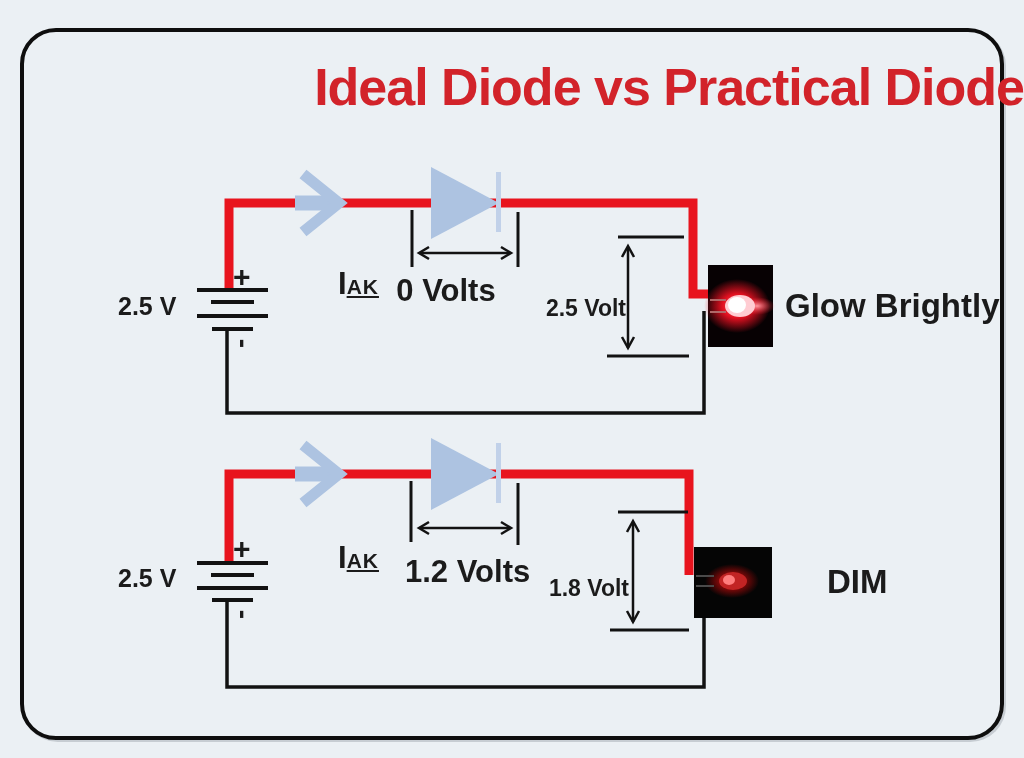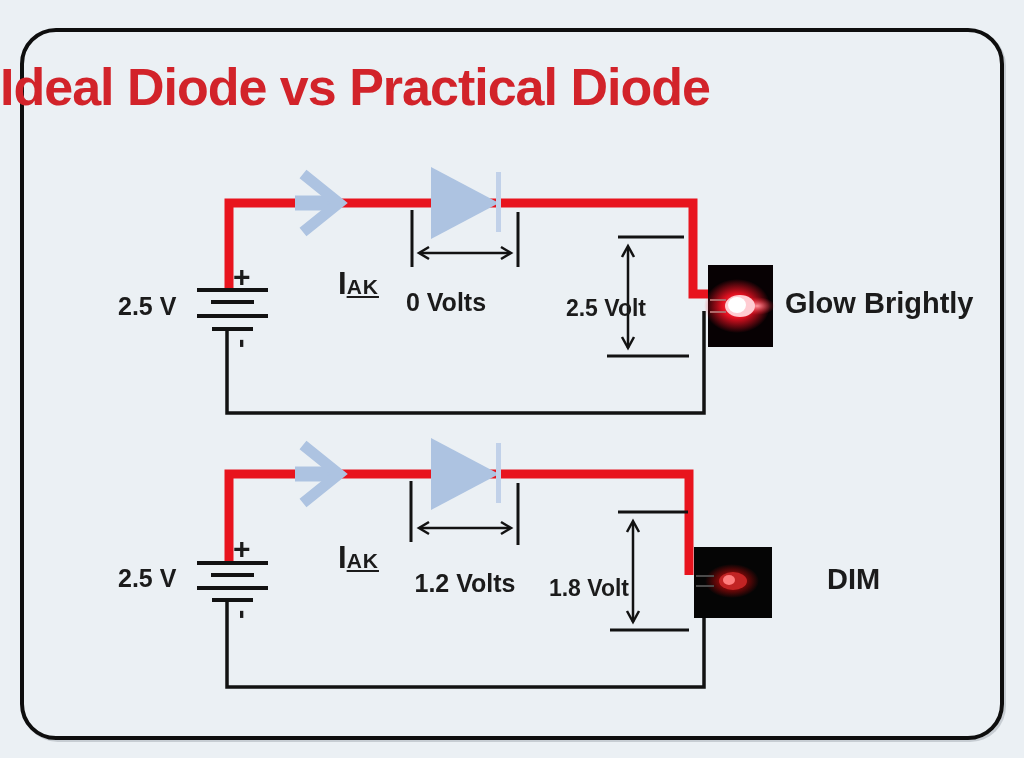--- a/index.html
+++ b/index.html
@@ -5,33 +5,33 @@
   * { margin:0; padding:0; box-sizing:border-box; }
   html,body { width:1024px; height:758px; overflow:hidden; }
   body { background:#ebf0f4; font-family:"Liberation Sans", sans-serif; position:relative; }
   .panel-border {
     position:absolute; left:20px; top:28px; width:984px; height:712px;
     border:4px solid #0e0e0e; border-radius:36px;
     box-shadow:2px 2px 0 rgba(90,100,110,0.25);
   }
   .title {
     position:absolute; left:0; top:58px; width:1024px;
-    text-align:left; font-size:52px; font-weight:bold;
+    text-align:right; font-size:52px; font-weight:bold;
     color:#d2232a; letter-spacing:-1px; line-height:1.15;
   }
   .lbl { position:absolute; color:#1b1b1b; font-weight:bold; line-height:1.1; white-space:nowrap; }
   .battery-voltage { font-size:25px; width:84px; }
   .terminal-plus { font-size:30px; }
   .terminal-minus { font-size:28px; display:inline-block; transform:rotate(90deg); transform-origin:center; }
   .current-label { display:flex; align-items:baseline; }
   .current-symbol { font-size:31px; }
   .current-subscript { font-size:21px; letter-spacing:1px;text-decoration:underline; }
-  .diode-voltage { font-size:25px; width:120px; text-align:center;margin-top:15px; }
+  .diode-voltage { font-size:31px; width:120px; text-align:center; }
   .led-voltage { font-size:23px; width:120px; text-align:center; }
-  .led-caption { font-size:29px; }
+  .led-caption { font-size:33px; }
   svg.circuit-layer { position:absolute; left:0; top:0; width:1024px; height:758px; }
 </style>
 </head>
 <body>
 
 <div class="panel-border"></div>
 
 <div class="title">Ideal Diode vs Practical Diode</div>
 
 <svg class="circuit-layer" viewBox="0 0 1024 758">
@@ -153,21 +153,21 @@
 </svg>
 
 <div class="lbl battery-voltage" style="left:118px; top:293px;">2.5 V</div>
 <div class="lbl terminal-plus" style="left:233px; top:260px;">+</div>
 <div class="lbl terminal-minus" style="left:238px; top:328px;">-</div>
 <div class="lbl current-label" style="left:338px; top:267px;">
   <span class="current-symbol">I</span>
     <span class="current-subscript">AK</span>
 </div>
 <div class="lbl diode-voltage" style="left:386px; top:274px;">0 Volts</div>
-<div class="lbl led-voltage" style="left:526px; top:296px;text-align:right;">2.5 Volt</div>
+<div class="lbl led-voltage" style="left:526px; top:296px;">2.5 Volt</div>
 <div class="lbl led-caption" style="left:785px; top:288px;">Glow Brightly</div>
 
 <div class="lbl battery-voltage" style="left:118px; top:565px;">2.5 V</div>
 <div class="lbl terminal-plus" style="left:233px; top:532px;">+</div>
 <div class="lbl terminal-minus" style="left:238px; top:599px;">-</div>
 <div class="lbl current-label" style="left:338px; top:541px;">
   <span class="current-symbol">I</span>
     <span class="current-subscript">AK</span>
 </div>
 <div class="lbl diode-voltage" style="left:405px; top:555px;">1.2 Volts</div>

